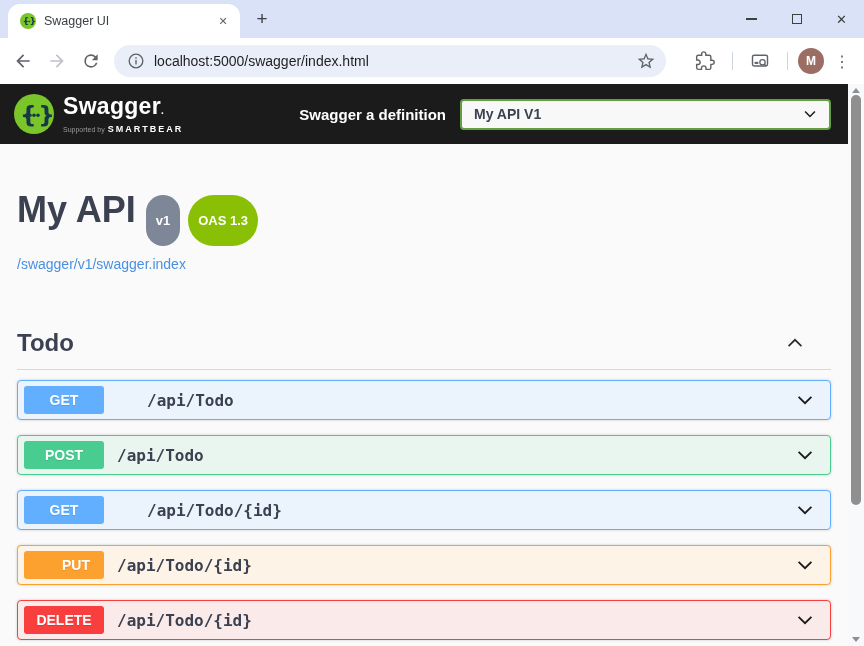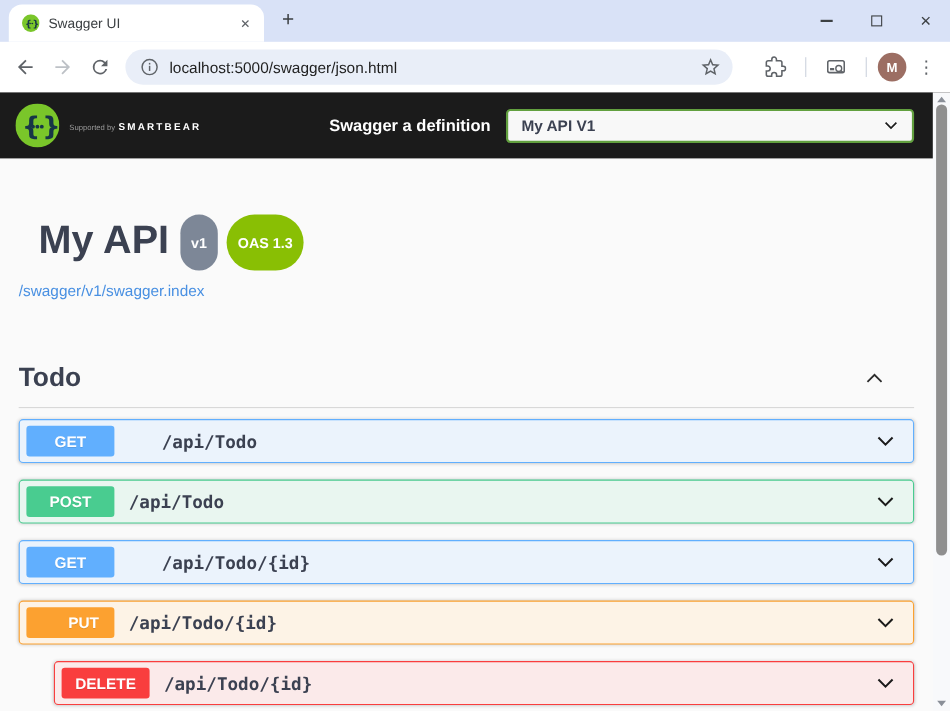--- a/index.html
+++ b/index.html
@@ -60,21 +60,21 @@
   .select-label { color:#fff; font-size:15px; font-weight:bold; white-space:nowrap; }
   .definition-select {
     width:371px; height:31px; background:#f8f8f8;
     border:2px solid var(--select-border,#62a03f); border-radius:4px;
     display:flex; align-items:center; justify-content:space-between;
     padding:0 12px; font-size:14px; font-weight:bold; color:#3b4151; cursor:pointer;
   }
 
   
   .content { padding:46px 33px 0 17px; }
-  .api-title-row { display:flex; align-items:center; gap:10px;margin-left:18px; }
+  .api-title-row { display:flex; align-items:flex-start; gap:10px; }
   .api-title { font-size:36px; font-weight:bold; color:#3b4151; line-height:40px; }
   .pills { display:flex; gap:8px; margin-top:5px; }
   .pill { border-radius:57px; padding:18px 10px; font-size:13px; font-weight:bold; color:#fff; line-height:15px; }
   .pill-version { background:var(--version-badge,#7d8797); }
   .pill-oas { background:var(--oas-badge,#89bf04); }
   .spec-link { display:inline-block; margin-top:10px; font-size:14px; color:var(--link,#4990e2); text-decoration:none; }
 
   .tag-section { margin-top:56px; }
   .tag-header { display:flex; align-items:center; justify-content:space-between; padding-right:24px; }
   .tag-title { font-size:24px; font-weight:bold; color:#3b4151; }
@@ -83,21 +83,21 @@
 
   .endpoint-list { margin-top:10px; }
   .opblock {
     height:40px; border:1px solid #000; border-radius:4px;
     display:flex; align-items:center; padding:0 10px 0 6px; margin-bottom:15px;
     box-shadow:0 0 3px rgba(0,0,0,.19); cursor:pointer; background:#fff;
   }
   .opblock.get    { border-color:var(--get,#61affe);    background:var(--get-bg,#ebf3fc);gap:30px; }
   .opblock.post   { border-color:var(--post,#49cc90);   background:var(--post-bg,#e9f6f0); }
   .opblock.put    { border-color:var(--put,#fca130);    background:var(--put-bg,#fdf3e6); }
-  .opblock.delete { border-color:var(--delete,#f93e3e); background:var(--delete-bg,#fbeaea);margin-left:32px; }
+  .opblock.delete { border-color:var(--delete,#f93e3e); background:var(--delete-bg,#fbeaea); }
   .method-badge {
     width:80px; height:28px; border-radius:3px; color:#fff; font-size:14px; font-weight:bold;
     display:flex; align-items:center; justify-content:center; text-shadow:0 1px 0 rgba(0,0,0,.1);
   }
   .opblock.get    .method-badge { background:var(--get,#61affe); }
   .opblock.post   .method-badge { background:var(--post,#49cc90); }
   .opblock.put    .method-badge { background:var(--put,#fca130);padding-left:24px; }
   .opblock.delete .method-badge { background:var(--delete,#f93e3e); }
   .endpoint-path {
     margin-left:13px; font-family:"DejaVu Sans Mono","Liberation Mono",monospace;
@@ -159,21 +159,21 @@
     <svg class="icon-20" viewBox="0 0 24 24">
         <path d="M17.65 6.35A7.96 7.96 0 0 0 12 4a8 8 0 1 0 7.73 10h-2.08A6 6 0 1 1 12 6c1.66 0 3.14.69 4.22 1.78L13 11h7V4l-2.35 2.35z" fill="#5f6368"></path>
       </svg>
   </div>
   <div class="omnibox">
     <svg class="icon-20" viewBox="0 0 24 24">
       <circle cx="12" cy="12" r="8.2" fill="none" stroke="#5f6368" stroke-width="1.6"></circle>
       <rect x="11.2" y="10.6" width="1.6" height="5.6" fill="#5f6368"></rect>
       <rect x="11.2" y="7.4" width="1.6" height="1.8" fill="#5f6368"></rect>
     </svg>
-    <span class="url-text">localhost:5000/swagger/json.html</span>
+    <span class="url-text">localhost:5000/swagger/index.html</span>
     <svg class="icon-20" viewBox="0 0 24 24">
         <path d="M22 9.24l-7.19-.62L12 2 9.19 8.63 2 9.24l5.46 4.73L5.82 21 12 17.27 18.18 21l-1.63-7.03L22 9.24zM12 15.4l-3.76 2.27 1-4.28-3.32-2.88 4.38-.38L12 6.1l1.71 4.04 4.38.38-3.32 2.88 1 4.28L12 15.4z" fill="#5f6368"></path>
       </svg>
   </div>
   <div class="tb-right">
     <div class="nav-btn">
       <svg class="icon-20" viewBox="0 0 24 24">
           <path d="M20.5 11H19V7c0-1.1-.9-2-2-2h-4V3.5a2.5 2.5 0 0 0-5 0V5H4c-1.1 0-2 .9-2 2v3.8h1.5c1.49 0 2.7 1.21 2.7 2.7S5 16.2 3.5 16.2H2V20c0 1.1.9 2 2 2h3.8v-1.5c0-1.49 1.21-2.7 2.7-2.7s2.7 1.21 2.7 2.7V22H17c1.1 0 2-.9 2-2v-4h1.5a2.5 2.5 0 0 0 0-5z" fill="none" stroke="#5f6368" stroke-width="1.7"></path>
         </svg>
     </div>
@@ -196,20 +196,21 @@
   <div class="logo">
     <svg class="logo-svg" viewBox="0 0 24 24">
       <circle cx="12" cy="12" r="12" fill="#7ac62a"></circle>
       <text x="3.6" y="17.3" font-size="14" font-weight="bold" fill="#173647" font-family="DejaVu Sans">{</text>
       <text x="14.6" y="17.3" font-size="14" font-weight="bold" fill="#173647" font-family="DejaVu Sans">}</text>
       <circle cx="9.6" cy="12.7" r="1.05" fill="#173647"></circle>
         <circle cx="12" cy="12.7" r="1.05" fill="#173647"></circle>
         <circle cx="14.4" cy="12.7" r="1.05" fill="#173647"></circle>
     </svg>
     <div class="logo-txt">
+      <span class="logo-word"><span>Swagger</span><span class="tm">.</span></span>
       <span class="logo-sub"><span>Supported by</span><b>SMARTBEAR</b></span>
     </div>
   </div>
   <div class="definition-area">
     <span class="select-label">Swagger a definition</span>
     <div class="definition-select">
       <span>My API V1</span>
       <svg width="14" height="14" viewBox="0 0 20 20">
           <path d="M3 6.5l7 7 7-7" fill="none" stroke="#1b1b1b" stroke-width="2.2"></path>
         </svg>

